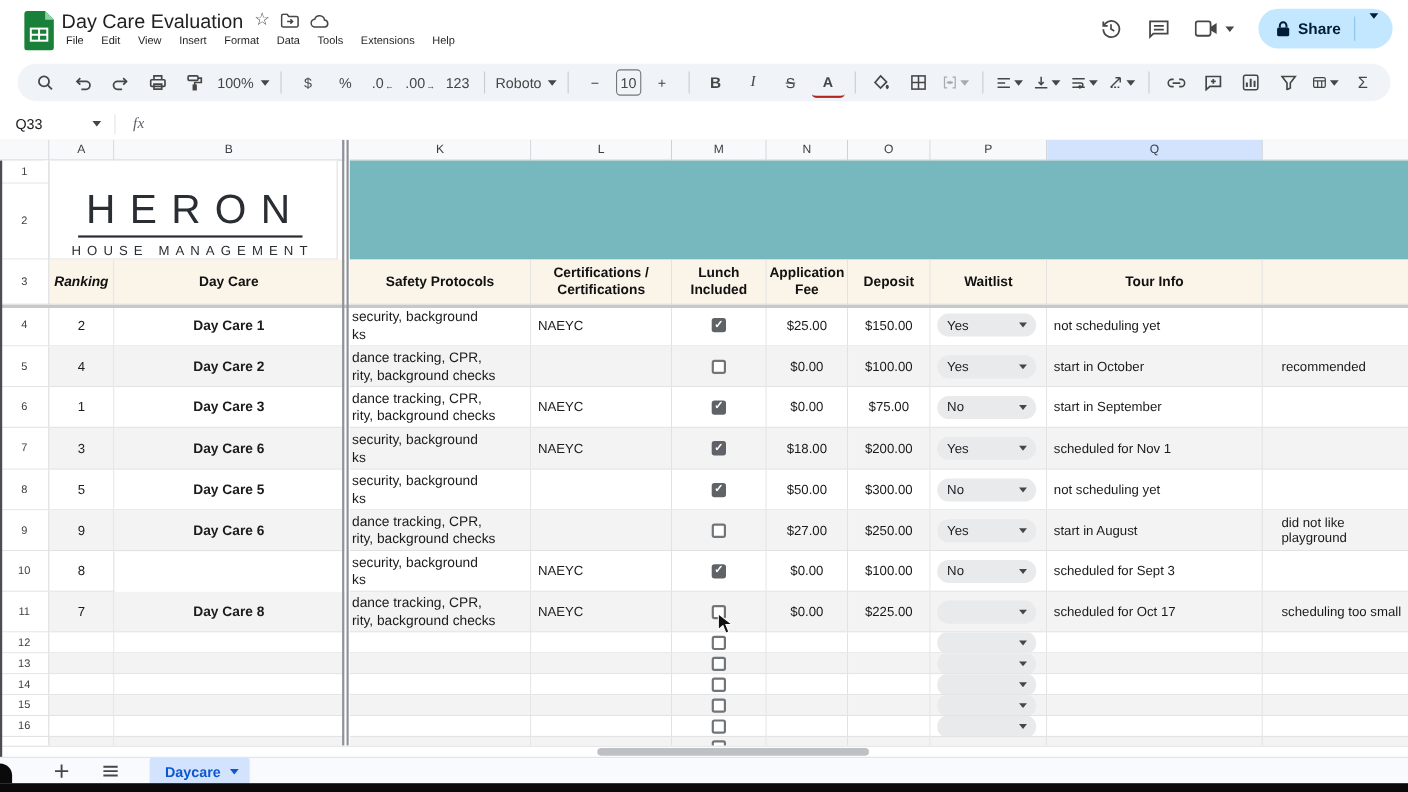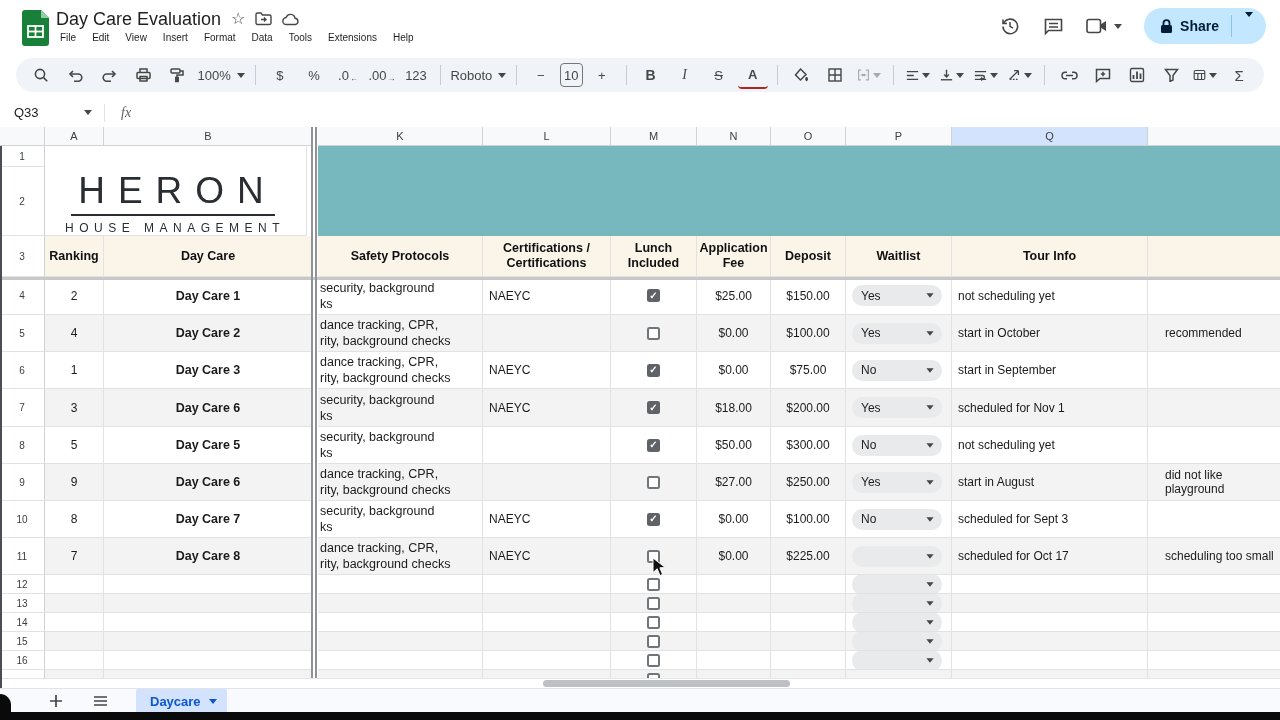--- a/index.html
+++ b/index.html
@@ -336,21 +336,21 @@
     <div class="rownum" style="left: 0px; top: 262px; width: 45px; height: 38px;">7</div>
     <div class="rownum" style="left: 0px; top: 300px; width: 45px; height: 37px;">8</div>
     <div class="rownum" style="left: 0px; top: 337px; width: 45px; height: 37px;">9</div>
     <div class="rownum" style="left: 0px; top: 374px; width: 45px; height: 37px;">10</div>
     <div class="rownum" style="left: 0px; top: 411px; width: 45px; height: 37px;">11</div>
     <div class="rownum" style="left: 0px; top: 448px; width: 45px; height: 19px;">12</div>
     <div class="rownum" style="left: 0px; top: 467px; width: 45px; height: 19px;">13</div>
     <div class="rownum" style="left: 0px; top: 486px; width: 45px; height: 19px;">14</div>
     <div class="rownum" style="left: 0px; top: 505px; width: 45px; height: 19px;">15</div>
     <div class="rownum" style="left: 0px; top: 524px; width: 45px; height: 19px;">16</div>
-    <div class="cell hdr" style="left: 45px; top: 109px; width: 59px; height: 41px;">
+    <div class="cell hdr" style="left: 45px; top: 109px; width: 59px; height: 41px; font-style: italic;">
       <div>
         <div>Ranking</div>
       </div>
     </div>
     <div class="cell hdr" style="left: 104px; top: 109px; width: 209px; height: 41px;">
       <div>
         <div>Day Care</div>
       </div>
     </div>
     <div class="cell hdr" style="left: 318px; top: 109px; width: 165px; height: 41px;">
@@ -510,21 +510,20 @@
     <div class="cell center" style="left: 771px; top: 337px; width: 75px; height: 37px; background: rgb(243, 243, 243);">$250.00</div>
     <div class="cell " style="left: 846px; top: 337px; width: 106px; height: 37px; background: rgb(243, 243, 243); padding-left: 6px;">
       <div class="chip" style="width: 90px;">
         <span>Yes</span>
         <span class="caret"></span>
       </div>
     </div>
     <div class="cell left" style="left: 1148px; top: 337px; width: 133px; height: 37px; background: rgb(243, 243, 243); padding-left: 17px;">did not like playground</div>
     <div class="cell left" style="left: 952px; top: 337px; width: 196px; height: 37px; background: rgb(243, 243, 243);">start in August</div>
     <div class="cell center" style="left: 45px; top: 374px; width: 59px; height: 37px; background: rgb(255, 255, 255);">8</div>
-    <div class="cell center bold" style="left: 104px; top: 374px; width: 209px; height: 37px; background: rgb(255, 255, 255);">Day Care 7</div>
     <div class="cell " style="left: 318px; top: 374px; width: 165px; height: 37px; background: rgb(255, 255, 255);">
       <div class="safety">security, background
 ks</div>
     </div>
     <div class="cell left" style="left: 483px; top: 374px; width: 128px; height: 37px; background: rgb(255, 255, 255);">NAEYC</div>
     <div class="cell center" style="left: 611px; top: 374px; width: 86px; height: 37px; background: rgb(255, 255, 255);">
       <div class="chk on">✓</div>
     </div>
     <div class="cell center" style="left: 697px; top: 374px; width: 74px; height: 37px; background: rgb(255, 255, 255);">$0.00</div>
     <div class="cell center" style="left: 771px; top: 374px; width: 75px; height: 37px; background: rgb(255, 255, 255);">$100.00</div>

